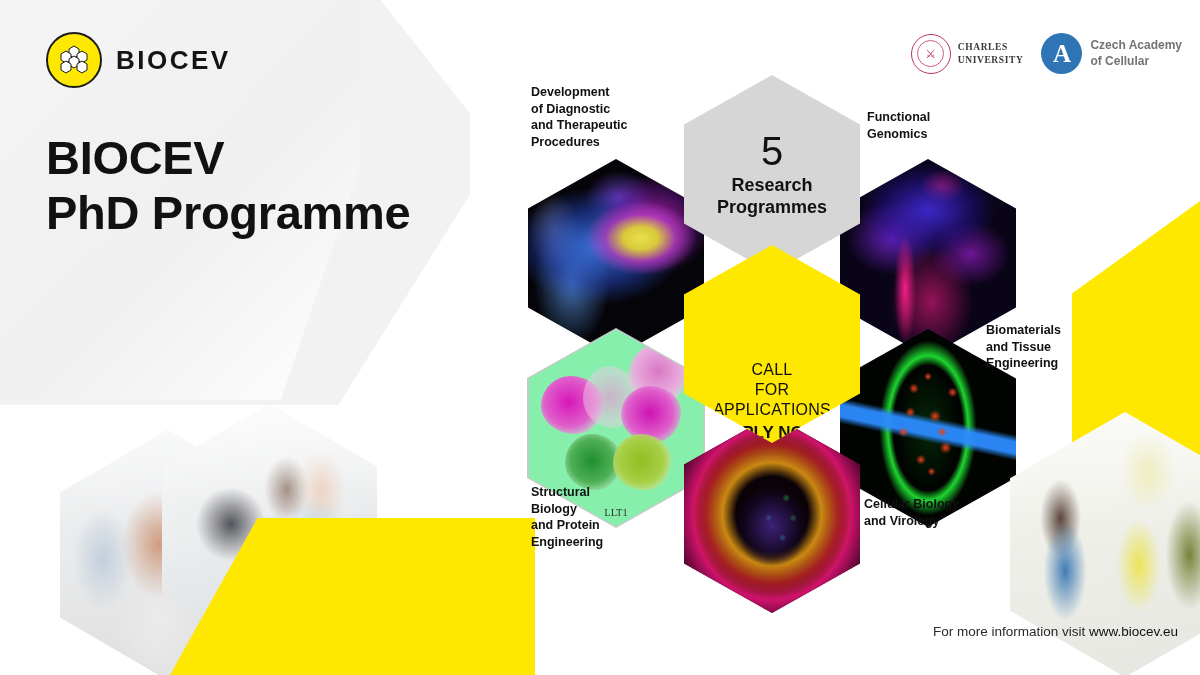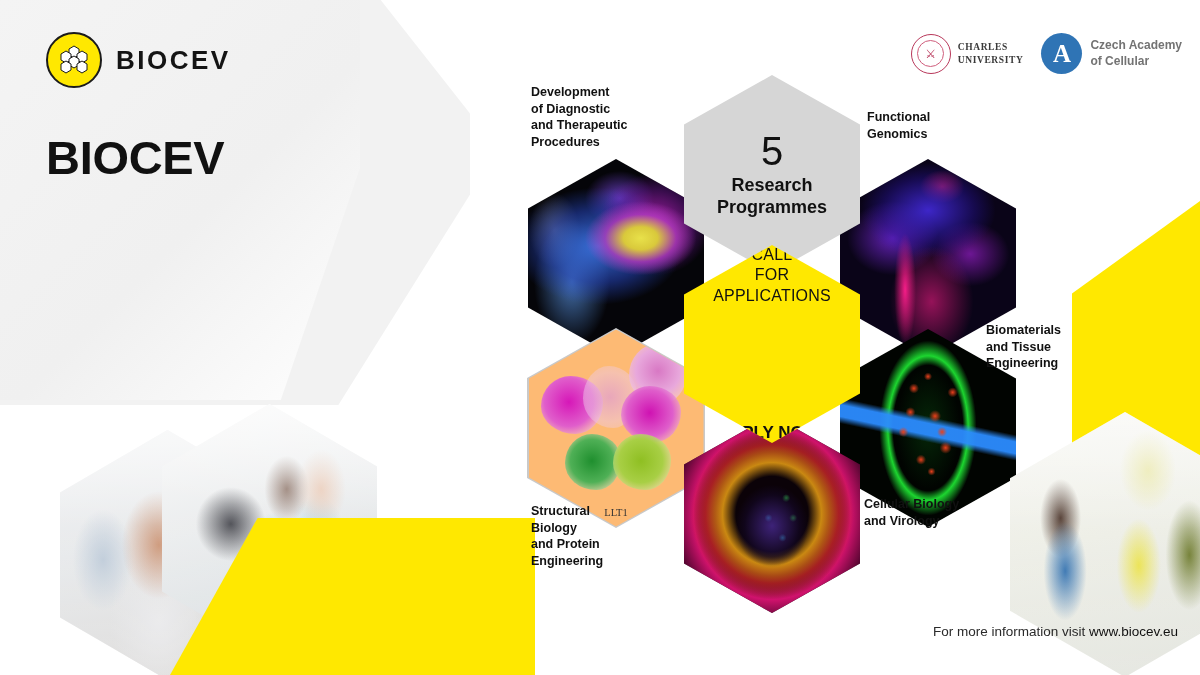--- a/index.html
+++ b/index.html
@@ -56,21 +56,21 @@
   
   .hex{ position:absolute; clip-path:polygon(50% 0%,100% 25%,100% 75%,50% 100%,0% 75%,0% 25%); overflow:hidden; }
   .hex-label{ position:absolute; font-size:12.5px; font-weight:700; line-height:1.33; color:#111; z-index:20; }
 
   .hex-center-grey{ background:#d6d6d6; display:flex; flex-direction:column;
                     align-items:center; justify-content:center; z-index:12; }
   .hc-num{ font-size:40px; font-weight:400; color:#111; line-height:1.05; }
   .hc-txt{ font-size:18px; font-weight:700; color:#111; line-height:1.22; text-align:center; margin-top:3px;}
 
   .hex-cta{ background:#FFE800; display:flex; flex-direction:column;
-            align-items:center; justify-content:space-between; z-index:14; }
+            align-items:center; justify-content:flex-end; z-index:14; }
   .cta-top{ font-size:16px; font-weight:400; color:#111; line-height:1.27; text-align:center; letter-spacing:0.2px;}
   .cta-bold{ font-size:17px; font-weight:700; color:#111; line-height:1.2; margin-top:2px;}
 
   
   .img-diag{ background:
       radial-gradient(ellipse 44% 26% at 64% 40%, #e8e14a 0%, #d9c93b 22%, rgba(180,60,190,.75) 46%, rgba(0,0,0,0) 72%),
       radial-gradient(ellipse 42% 34% at 72% 33%, rgba(196,36,196,.85) 0%, rgba(110,20,150,.45) 52%, rgba(0,0,0,0) 76%),
       radial-gradient(ellipse 62% 38% at 40% 44%, rgba(60,120,235,.9) 0%, rgba(38,70,190,.55) 48%, rgba(0,0,0,0) 78%),
       radial-gradient(ellipse 30% 44% at 25% 62%, rgba(90,150,230,.75) 0%, rgba(0,0,0,0) 72%),
       radial-gradient(ellipse 28% 20% at 52% 20%, rgba(120,70,225,.8) 0%, rgba(0,0,0,0) 70%),
@@ -101,21 +101,21 @@
       #010401; }
   .img-cells{ background:
       radial-gradient(ellipse 26% 26% at 50% 56%, rgba(70,40,140,.85) 0%, rgba(20,8,40,.6) 60%, rgba(0,0,0,0) 80%),
       radial-gradient(circle 4px at 48% 52%, #26c6d8 0%, rgba(38,198,216,0) 100%),
       radial-gradient(circle 4px at 56% 62%, #26c6d8 0%, rgba(38,198,216,0) 100%),
       radial-gradient(circle 4px at 62% 52%, #33d14a 0%, rgba(51,209,74,0) 100%),
       radial-gradient(circle 4px at 58% 42%, #33d14a 0%, rgba(51,209,74,0) 100%),
       radial-gradient(ellipse 54% 50% at 50% 50%, rgba(235,170,20,0) 38%, rgba(235,160,20,.85) 52%, rgba(200,40,30,.7) 70%, rgba(0,0,0,0) 86%),
       radial-gradient(ellipse 62% 60% at 50% 50%, rgba(230,20,120,0) 52%, rgba(230,20,120,.9) 72%, rgba(160,10,90,.5) 90%),
       #0b0208; }
-  .img-protein{ background:#fdba74; }
+  .img-protein{ background:#86efac; }
 
   
   .pp{ position:absolute; border-radius:48% 52% 44% 56%/52% 46% 54% 48%; }
   .llt1{ position:absolute; left:50%; transform:translateX(-50%); bottom:9px;
          font-size:10.5px; color:#333; font-family:"Liberation Serif", serif; }
   .paxis{ position:absolute; left:17px; top:10px; font-size:6px; color:#555; line-height:1.1; }
 
   
   .hex-border{ position:absolute; clip-path:polygon(50% 0%,100% 25%,100% 75%,50% 100%,0% 75%,0% 25%);
                background:#ffffff; }
@@ -173,20 +173,21 @@
           <polygon points="9,18 14,21 14,27 9,30 4,27 4,21"></polygon>
           <polygon points="25,18 30,21 30,27 25,30 20,27 20,21"></polygon>
         </g>
       </svg>
     </div>
     <div class="logo-text">BIOCEV</div>
   </div>
 
   <h1 class="title">
     <span>BIOCEV</span><br>
+    <span>PhD Programme</span>
   </h1>
 
   <div class="partners">
     <div class="cu">
       <div class="cu-seal">
           <span>⚔</span>
         </div>
       <div class="cu-name">
         <div>CHARLES</div>
         <div>UNIVERSITY</div>
@@ -264,21 +265,21 @@
     <div>Biomaterials</div>
     <div>and Tissue</div>
     <div>Engineering</div>
   </div>
 
   <div class="hex-label" style="left:864px; top:496px; width:160px;">
     <div>Cellular Biology</div>
     <div>and Virology</div>
   </div>
 
-  <div class="hex-label" style="left:531px; top:503px; width:150px;">
+  <div class="hex-label" style="left:531px; top:484px; width:150px;">
     <div>Structural</div>
     <div>Biology</div>
     <div>and Protein</div>
     <div>Engineering</div>
   </div>
 
   <div class="photo-hex ph-a" style="left:60px; top:430px; width:215px; height:250px; z-index:3;"></div>
   <div class="photo-hex ph-b" style="left:162px; top:404px; width:215px; height:250px; z-index:4;"></div>
 
   <div class="yellow-trap" style="left:170px; top:518px; width:365px; height:157px; clip-path:polygon(24% 0, 100% 0, 100% 100%, 0 100%); z-index:5;"></div>

